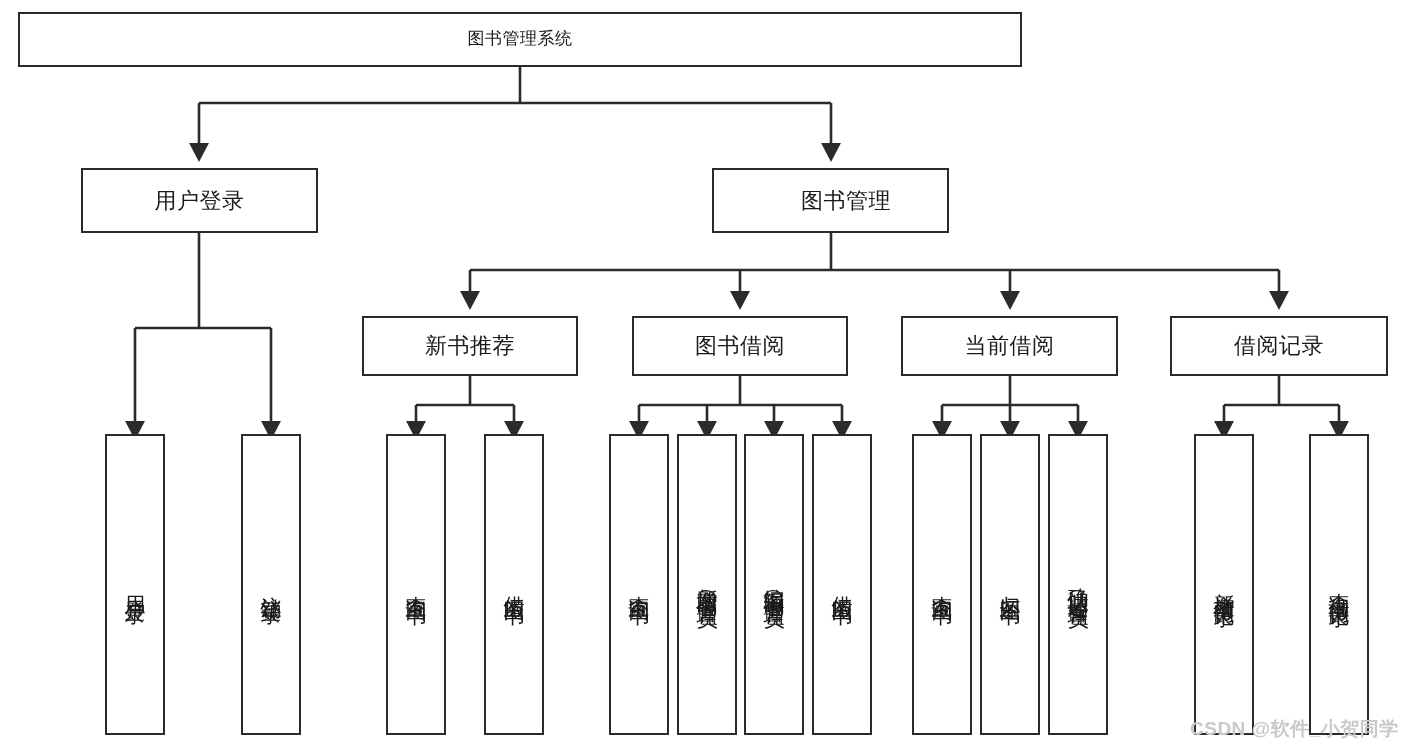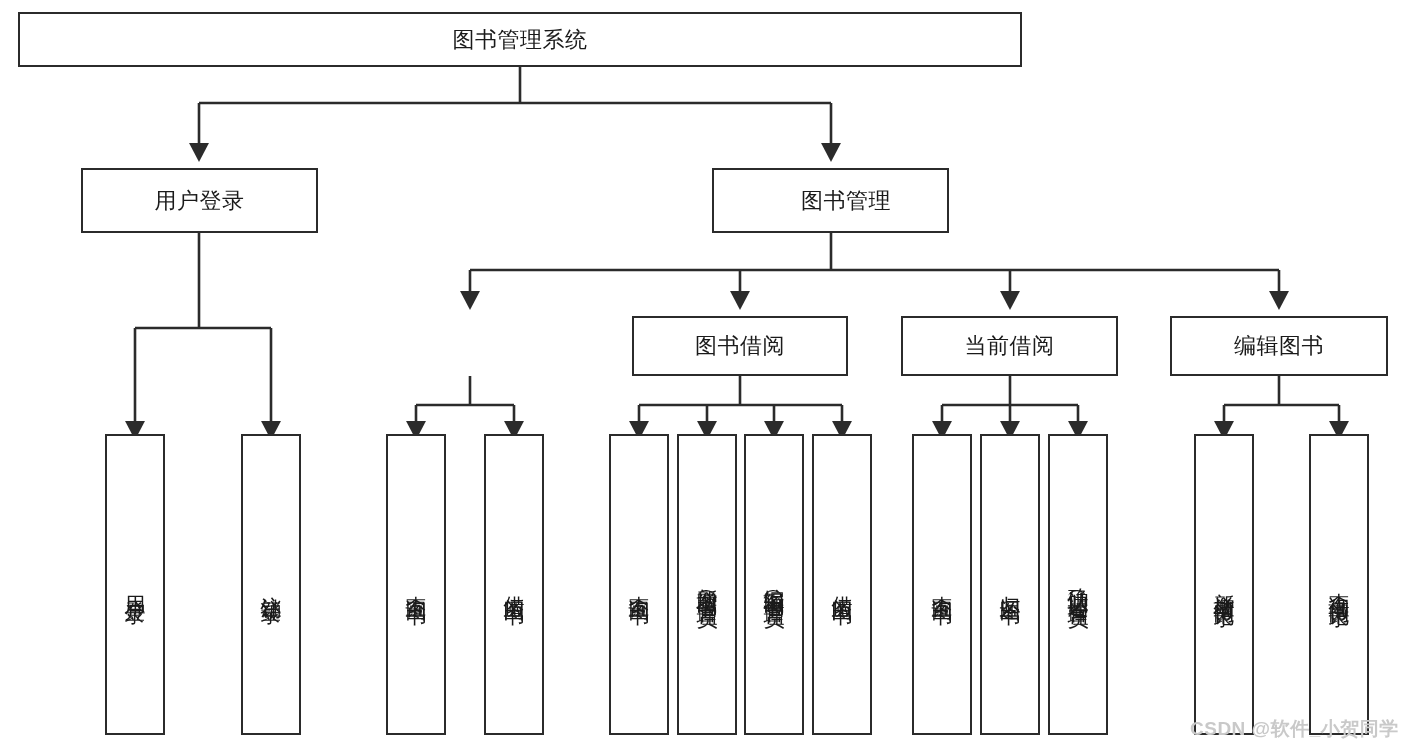--- a/index.html
+++ b/index.html
@@ -36,21 +36,21 @@
     justify-content: center;
     overflow: hidden;
   }
   .node-label {
     color: #1a1a1a;
     text-align: center;
     line-height: 1.18;
     white-space: nowrap;
     letter-spacing: 0.5px;
   }
-  .level-root .node-label { font-size: 22px; }
+  .level-root .node-label { font-size: 17px; }
   .level-2 .node-label { font-size: 22px; }
   .level-3 .node-label { font-size: 22px; }
   .leaf-box .node-label {
     font-size: 21px;
     writing-mode: vertical-rl;
     text-orientation: upright;
     white-space: normal;
     line-height: 1.05;
     letter-spacing: 3px;
     max-height: 272px;
@@ -136,28 +136,31 @@
     <span class="node-label">图书管理系统</span>
   </div>
 
   <div class="node-box level-2" style="left:81px; top:168px; width:237px; height:65px;">
     <span class="node-label">用户登录</span>
   </div>
   <div class="node-box level-2" style="left:712px; top:168px; width:237px; height:65px;padding-left:31px;">
     <span class="node-label">图书管理</span>
   </div>
 
+  <div class="node-box level-3" style="left:362px; top:316px; width:216px; height:60px;">
+    <span class="node-label">新书推荐</span>
+  </div>
   <div class="node-box level-3" style="left:632px; top:316px; width:216px; height:60px;align-items:center;">
     <span class="node-label">图书借阅</span>
   </div>
   <div class="node-box level-3" style="left:901px; top:316px; width:217px; height:60px;">
     <span class="node-label">当前借阅</span>
   </div>
   <div class="node-box level-3" style="left:1170px; top:316px; width:218px; height:60px;">
-    <span class="node-label">编辑图书</span>
+    <span class="node-label">借阅记录</span>
   </div>
 
   <div class="node-box leaf-box" style="left:105px; top:434px; width:60px; height:301px;">
     <span class="node-label">用户登录</span>
   </div>
   <div class="node-box leaf-box" style="left:241px; top:434px; width:60px; height:301px;">
     <span class="node-label">注销登录</span>
   </div>
 
   <div class="node-box leaf-box" style="left:386px; top:434px; width:60px; height:301px;">

